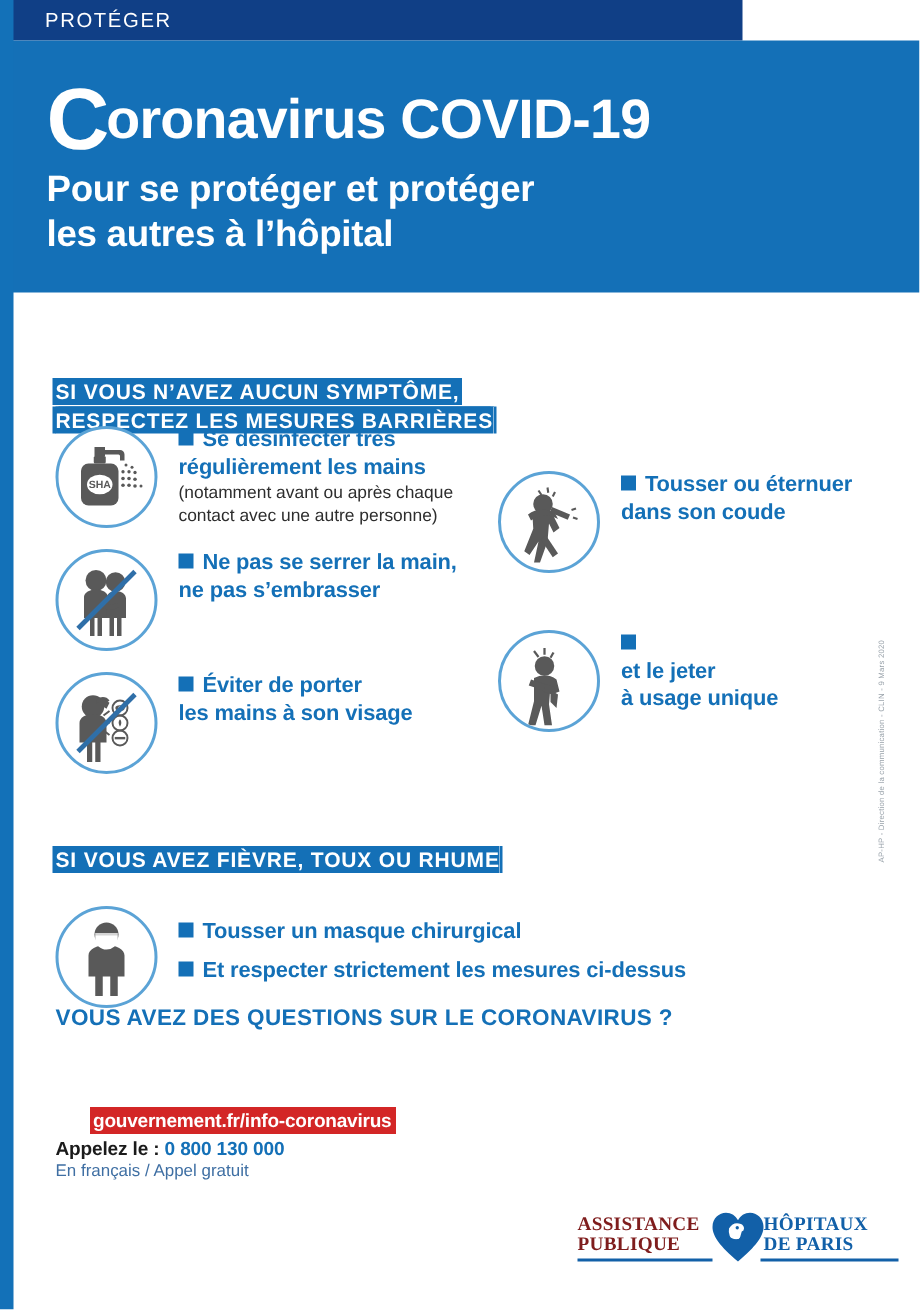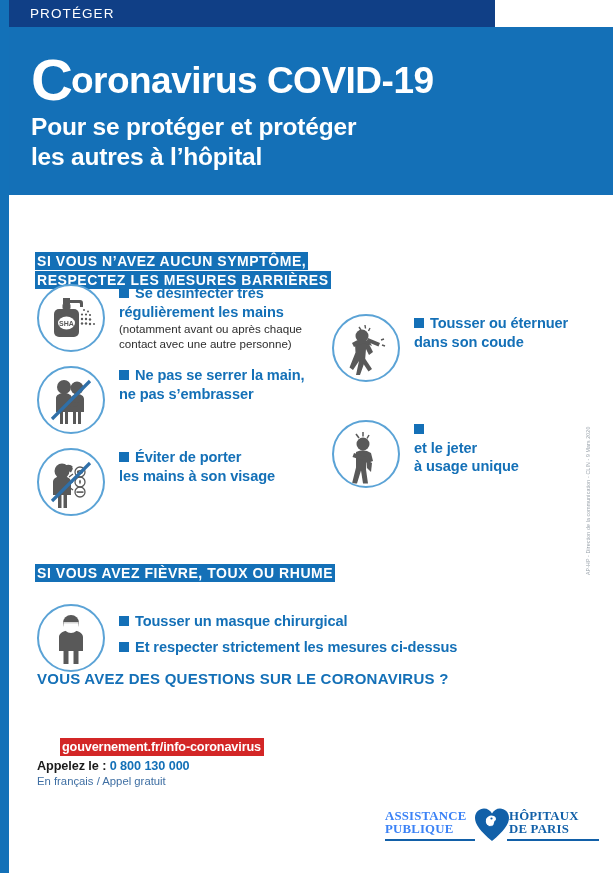--- a/index.html
+++ b/index.html
@@ -206,21 +206,21 @@
     top: 808px;
     width: 200px;
     height: 42px;
   }
   .logo .lg-left {
     position: absolute;
     left: 0;
     top: 2px;
     width: 88px;
     text-align: left;
-    color: #3b82f6;
+    color: #7f1d1d;
     font-family: "Liberation Serif", serif;
     font-weight: bold;
     font-size: 12.8px;
     line-height: 13.2px;
     letter-spacing: 0.2px;
   }
   .logo .lg-right {
     position: absolute;
     left: 124px;
     top: 2px;

